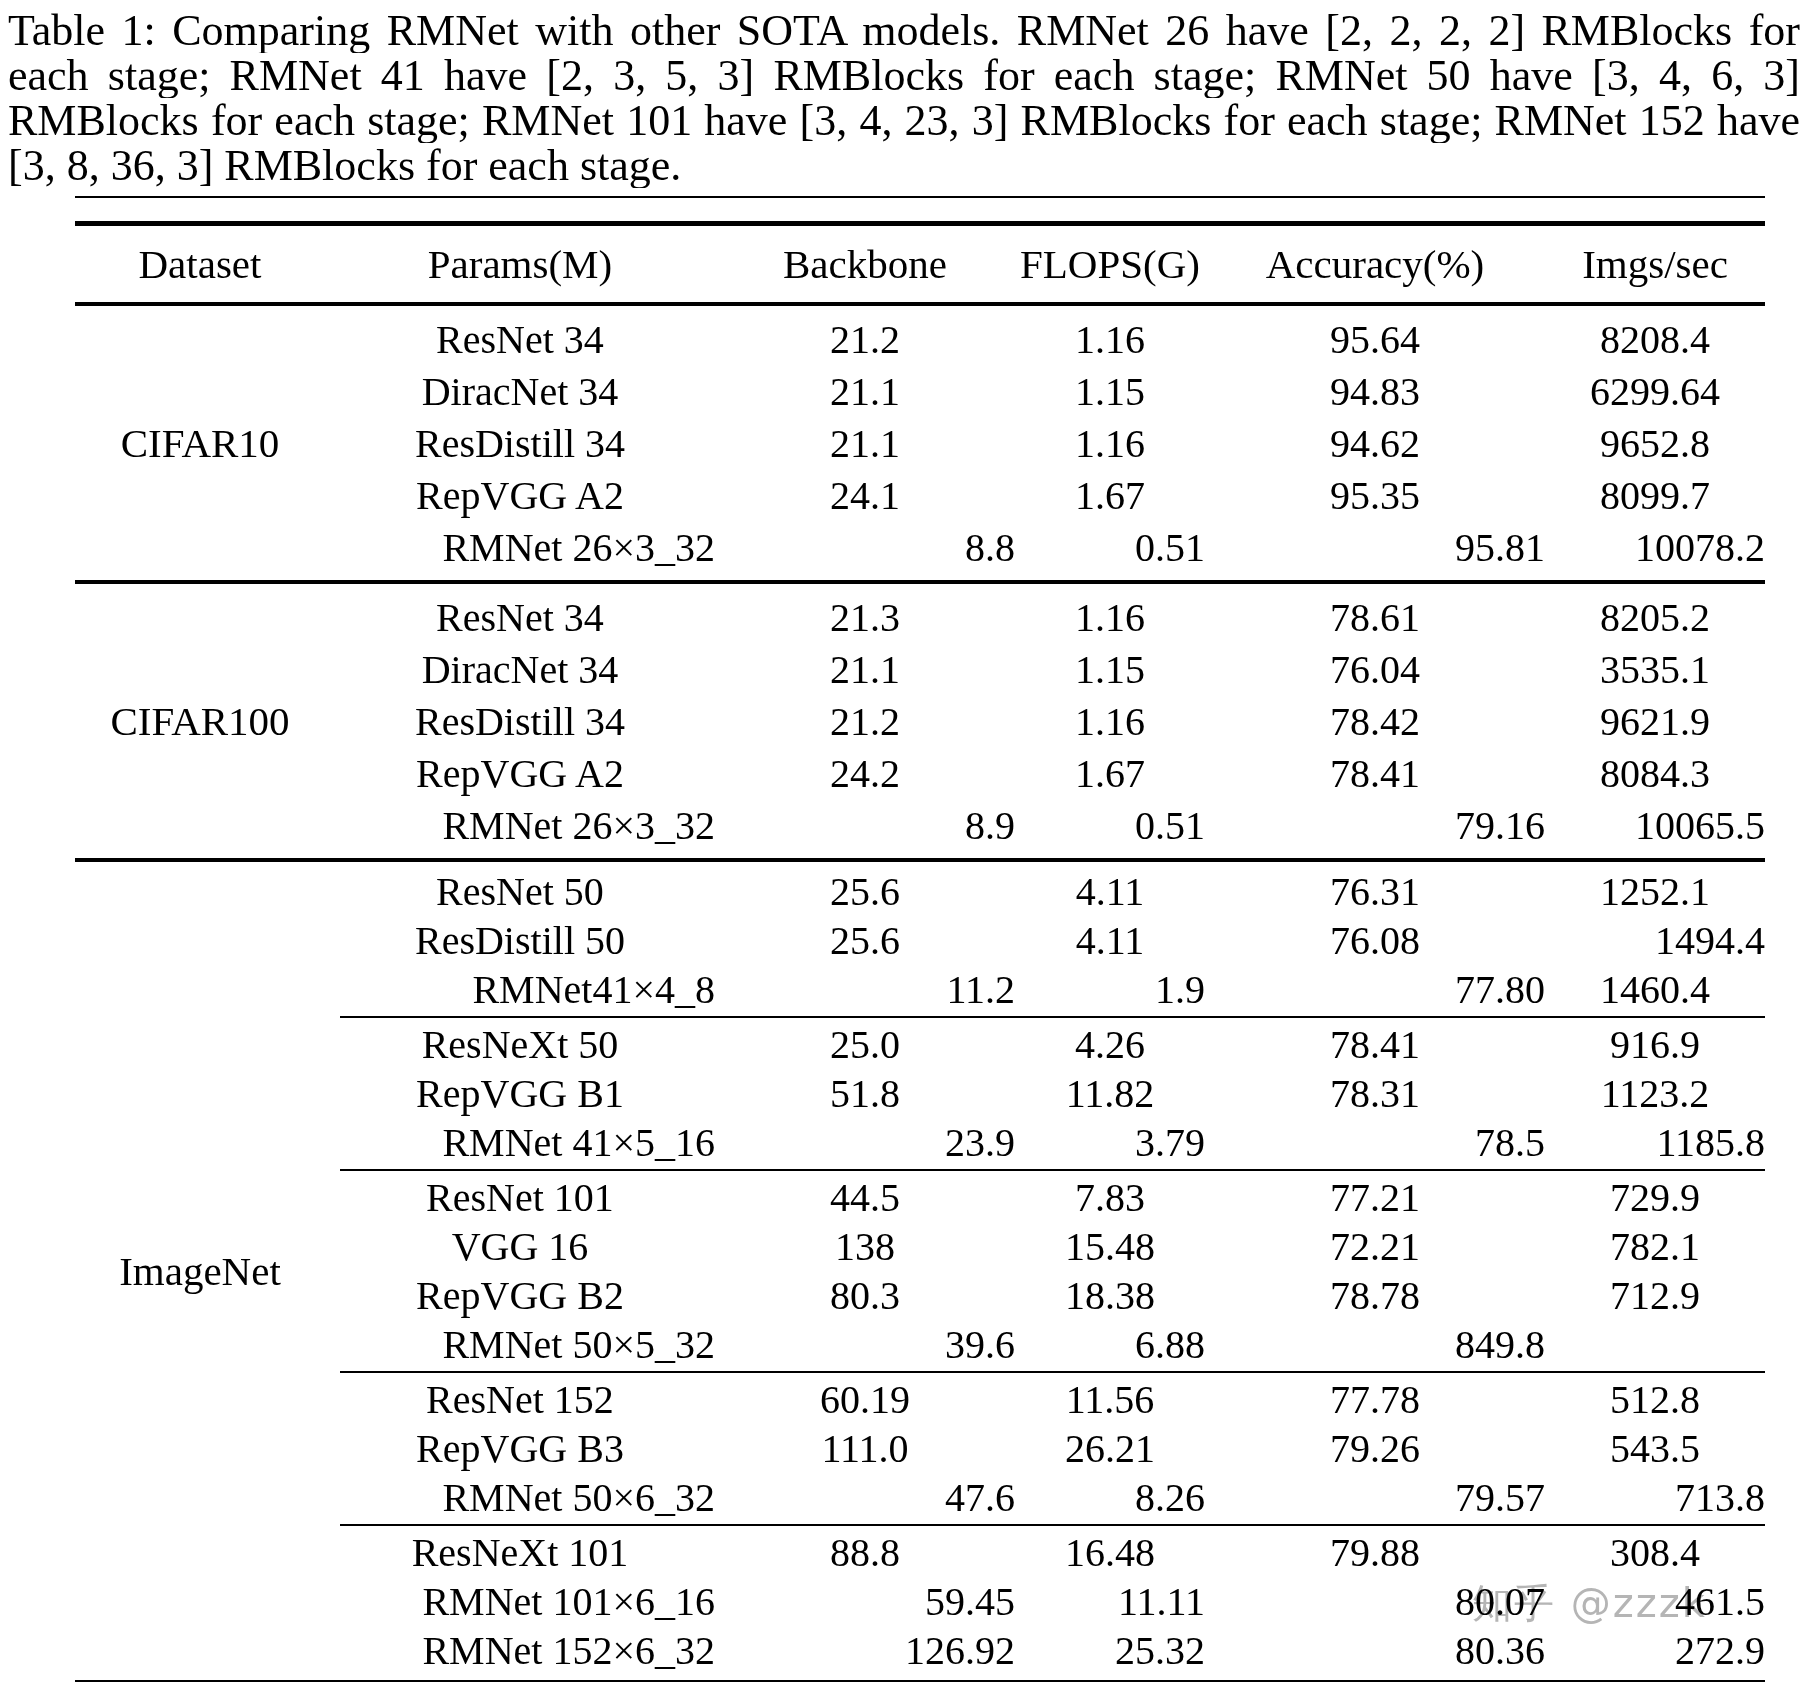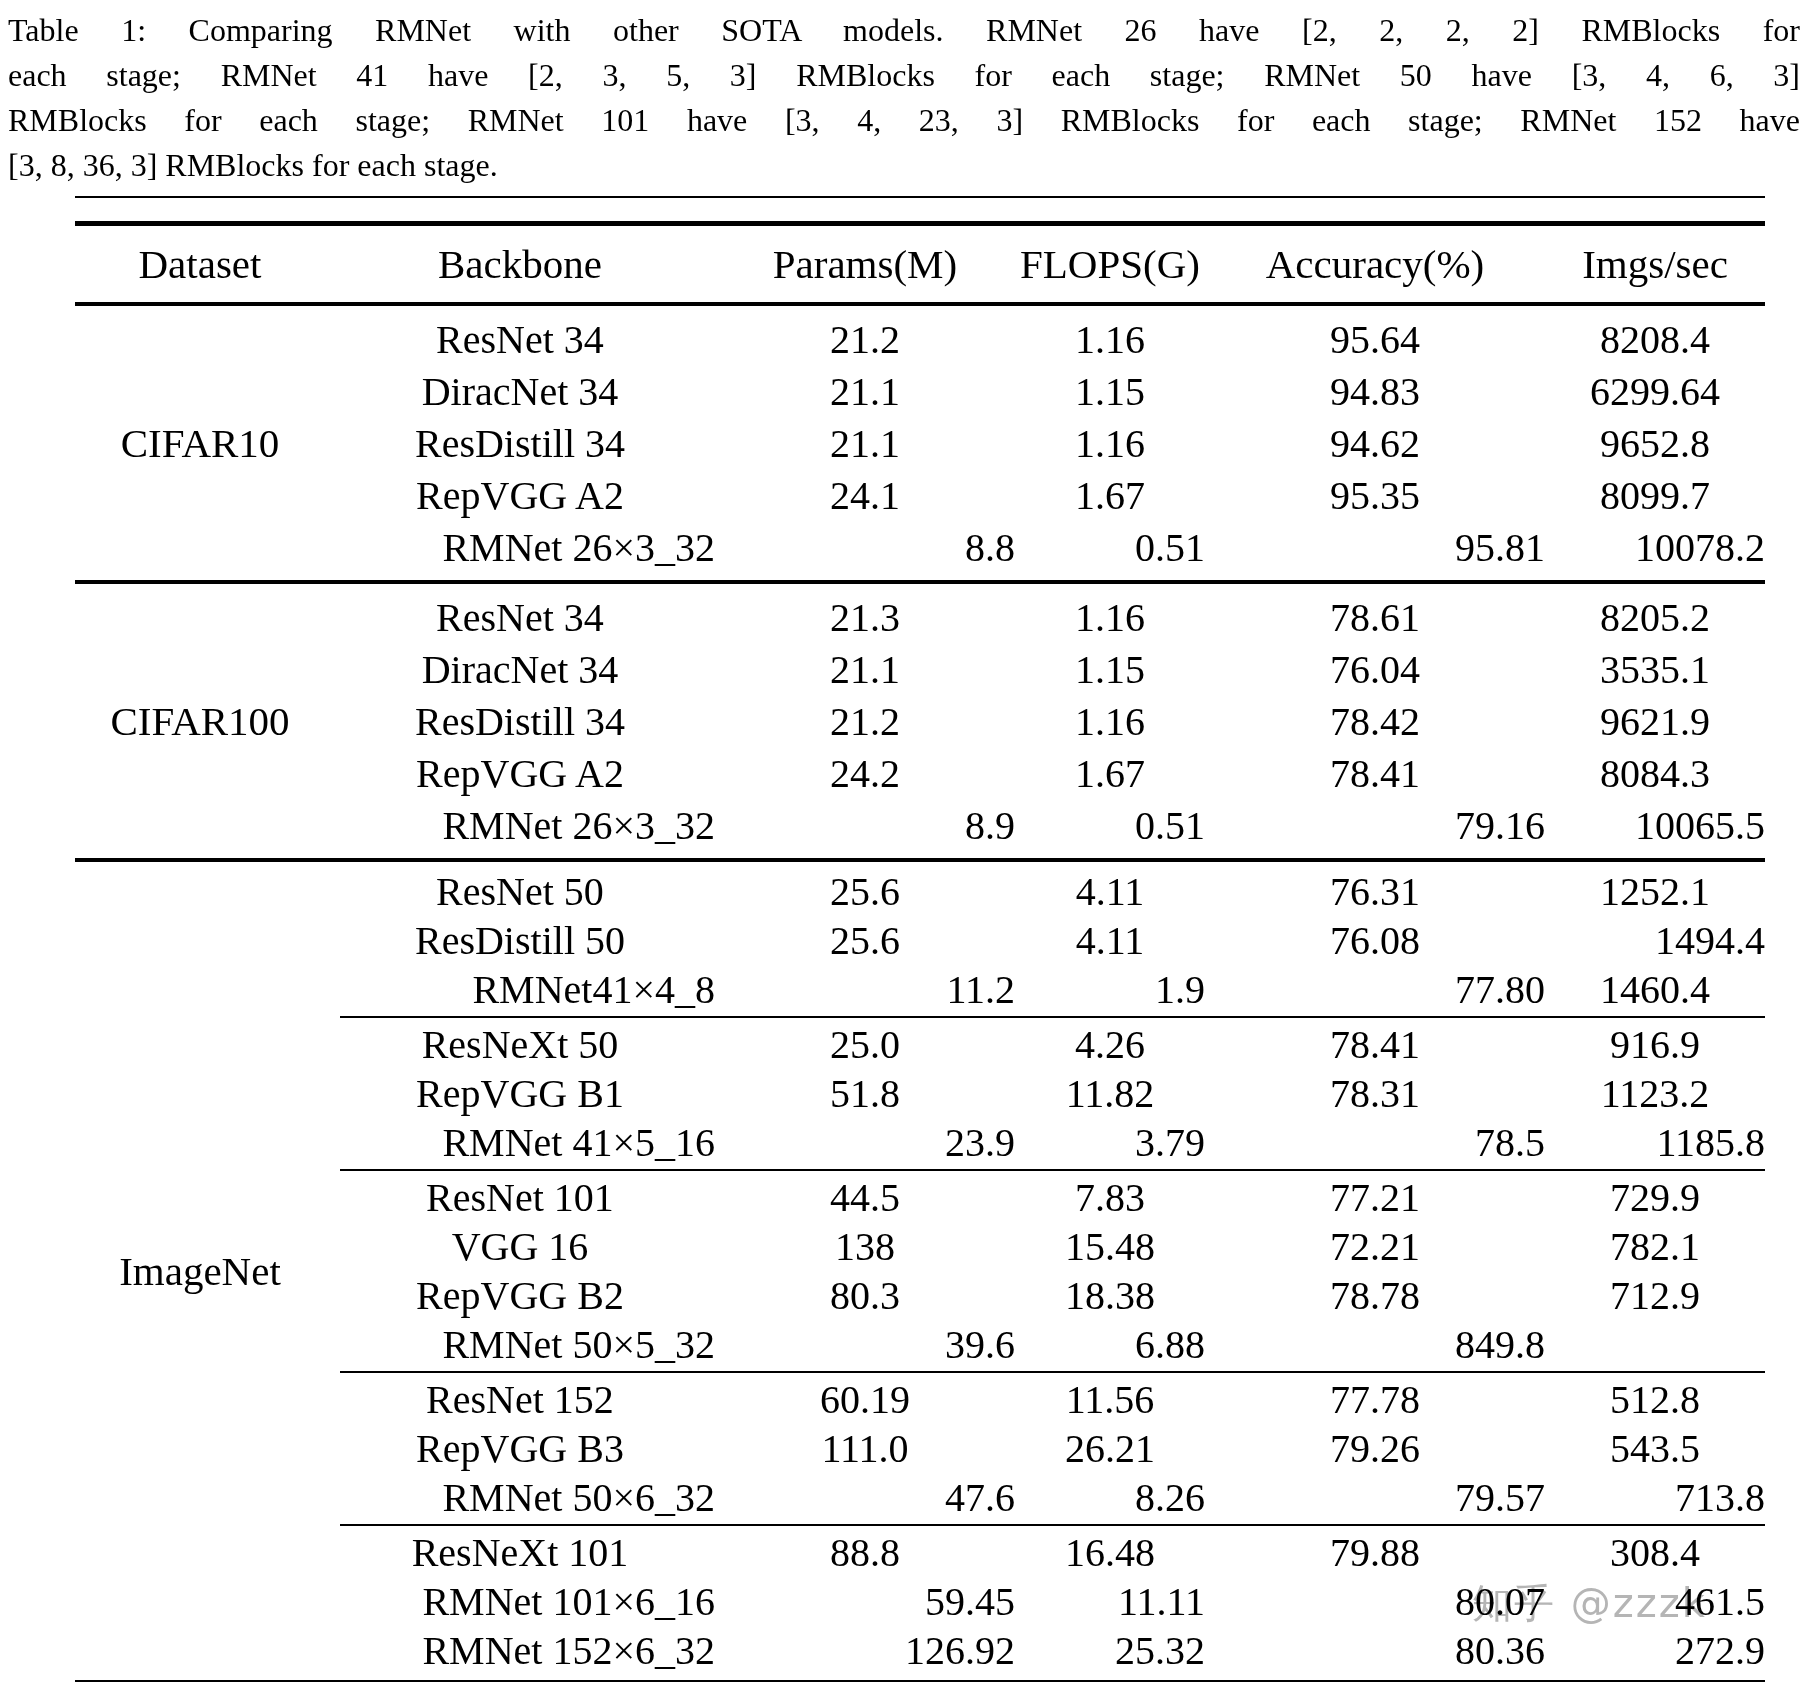--- a/index.html
+++ b/index.html
@@ -3,21 +3,21 @@
 <meta charset="utf-8">
 <style>
   html,body{margin:0;padding:0;}
   body{
     width:1812px;height:1682px;
     background:#ffffff;color:#000;
     font-family:"Liberation Serif", serif;
     position:relative;overflow:hidden;
   }
   
-  .caption{padding:8px 12px 0 8px;font-size:32px;line-height:45px;}
+  .caption{padding:8px 12px 0 8px;font-size:44px;line-height:45px;}
   .cap-line{text-align:justify;text-align-last:justify;height:45px;overflow:hidden;}
   .cap-line.last{text-align:left;text-align-last:left;}
 
   
   .rmtable{position:relative;margin-left:75px;width:1690px;margin-top:8px;z-index:1;}
   .hr{height:0;border-top:2px solid #000;}
   .hr.thick{border-top-width:5px;}
   .hr.mid{border-top-width:4px;}
   .gap-top{height:23px;}
 
@@ -57,22 +57,22 @@
   <div class="cap-line last">[3, 8, 36, 3] RMBlocks for each stage.</div>
 </div>
 
 <div class="rmtable">
   <div class="hr"></div>
   <div class="gap-top"></div>
   <div class="hr thick"></div>
 
   <div class="thead grid6">
     <div class="hcell">Dataset</div>
+    <div class="hcell">Params(M)</div>
     <div class="hcell">Backbone</div>
-    <div class="hcell">Params(M)</div>
     <div class="hcell">FLOPS(G)</div>
     <div class="hcell">Accuracy(%)</div>
     <div class="hcell">Imgs/sec</div>
   </div>
   <div class="hr mid"></div>
 
   <div id="sections">
   <div class="section cifar">
     <div class="dataset-cell">CIFAR10</div>
     <div class="rows-block">

